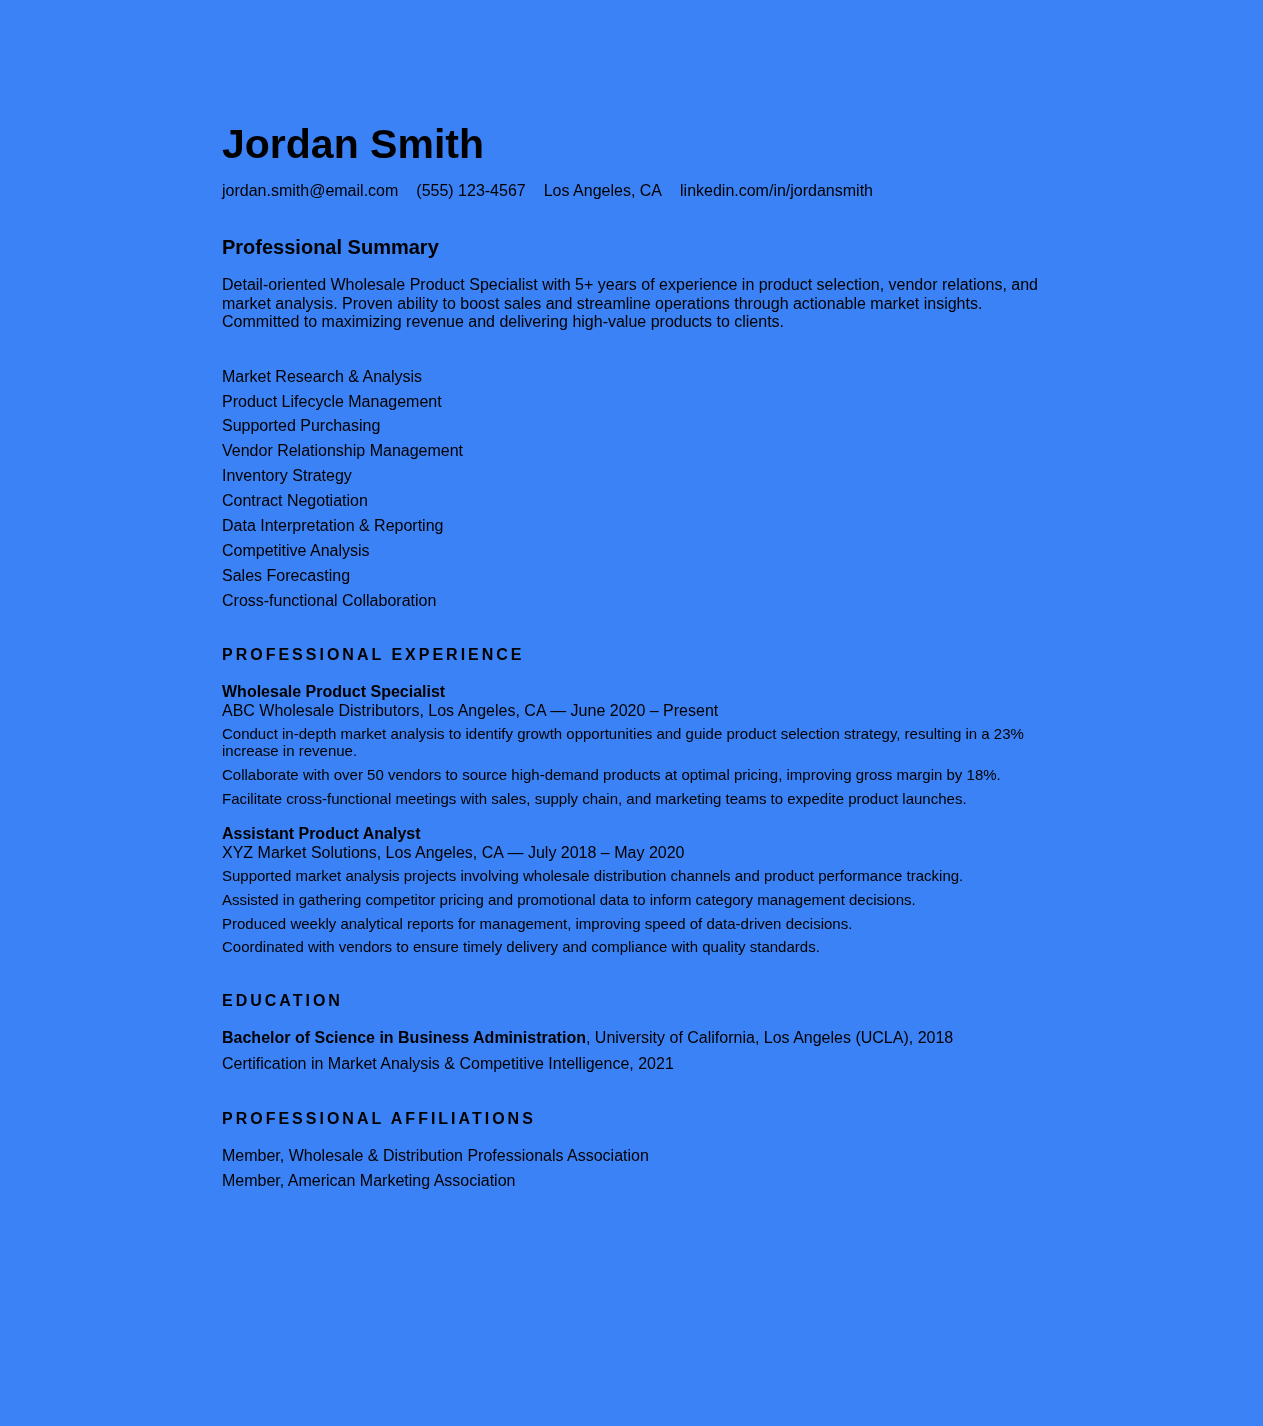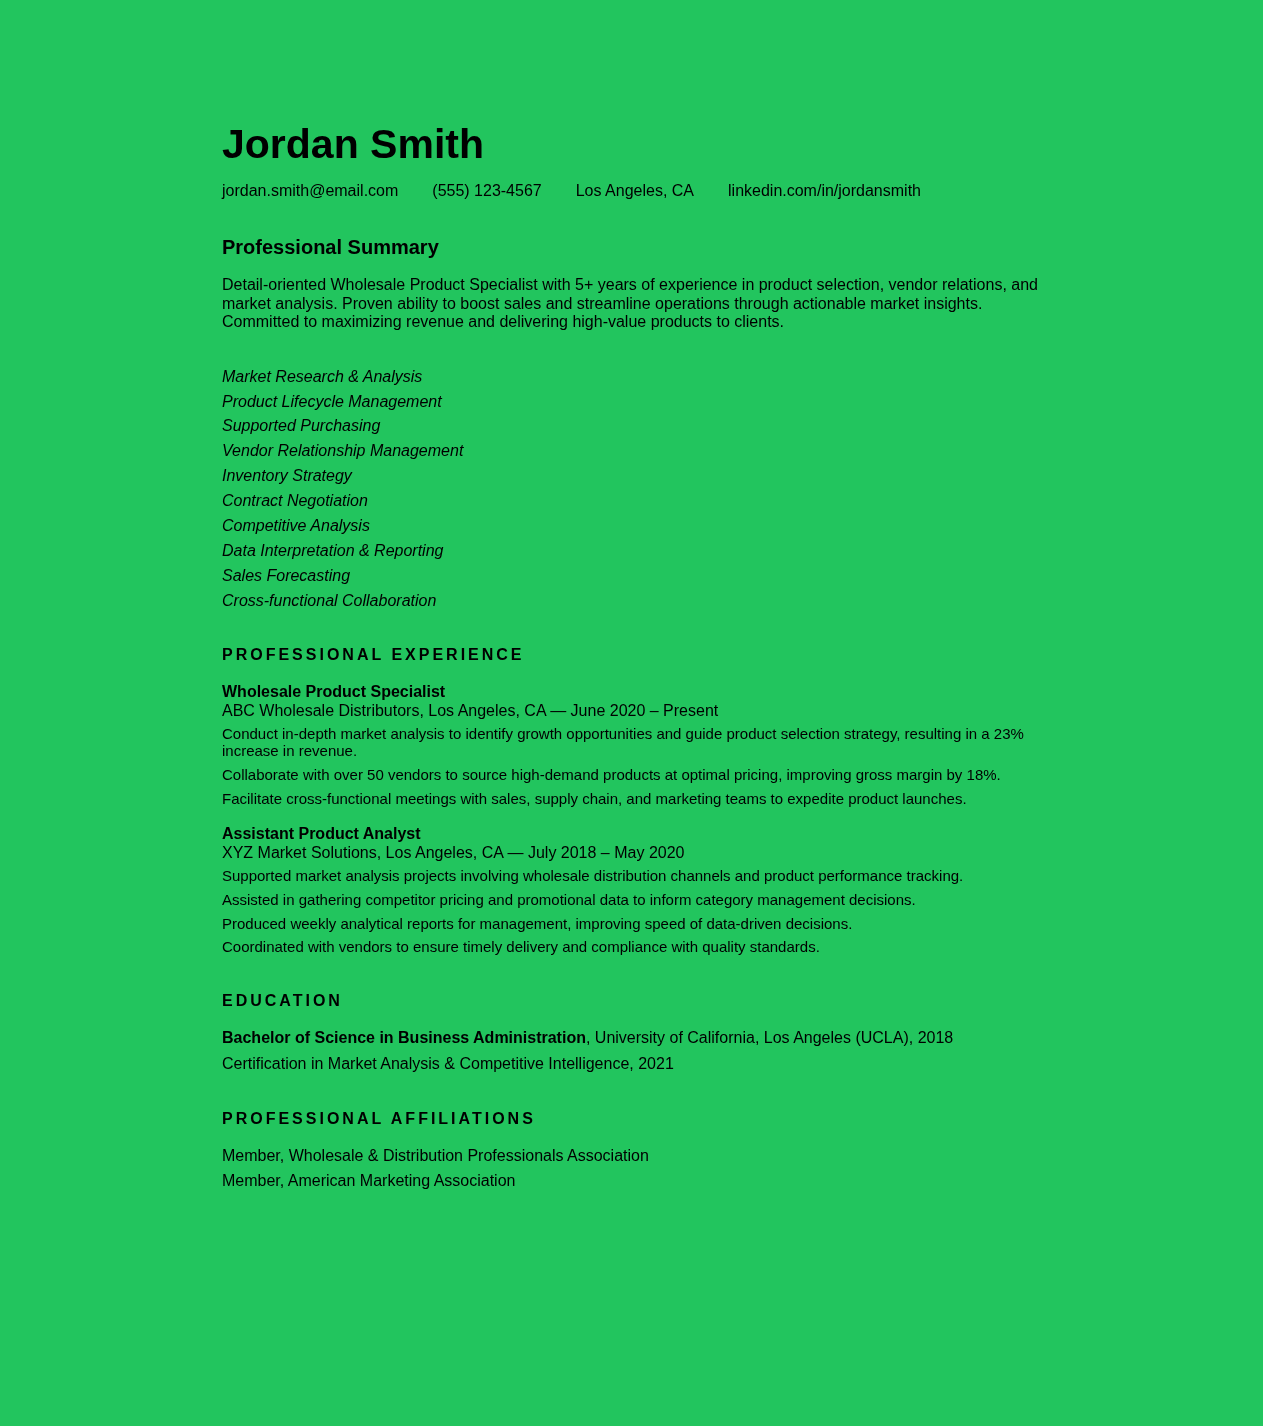--- a/index.html
+++ b/index.html
@@ -6,38 +6,38 @@
     margin: 0;
     padding: 0;
     background: #ffffff;
     color: #000000;
     font-family: "Liberation Sans", sans-serif;
   }
   .canvas {
     position: relative;
     width: 1263px;
     height: 1426px;
-    background: #22c55e;
+    background: #3b82f6;
     overflow: hidden;
   }
   .page {
     position: absolute;
     top: 122px;
     left: 222px;
     width: 820px;
   }
   .name {
     font-size: 41px;
     font-weight: bold;
     line-height: 1.1;
     margin: 0 0 15px 0;
   }
   .contact-line {
     display: flex;
-    gap: 34px;
+    gap: 18px;
     font-size: 16px;
     line-height: 1.15;
   }
   .sec {
     margin-top: 36px;
   }
   .h-title {
     font-size: 20px;
     font-weight: bold;
     margin: 0 0 17px 0;
@@ -53,21 +53,20 @@
   .body-text {
     font-size: 16px;
     line-height: 1.15;
     margin: 0;
   }
   .skills-list {
     list-style: none;
     margin: 0;
     padding: 0;
     font-size: 16px;
-    font-style: italic;
   }
   .skills-list li {
     line-height: 1.15;
     margin-bottom: 6.5px;
   }
   .job {
     margin-top: 18px;
   }
   .job:first-of-type {
     margin-top: 10px;
@@ -124,22 +123,22 @@
     </section>
 
     <section class="sec">
       <ul class="skills-list">
         <li>Market Research &amp; Analysis</li>
         <li>Product Lifecycle Management</li>
         <li>Supported Purchasing</li>
         <li>Vendor Relationship Management</li>
         <li>Inventory Strategy</li>
         <li>Contract Negotiation</li>
+        <li>Data Interpretation &amp; Reporting</li>
         <li>Competitive Analysis</li>
-        <li>Data Interpretation &amp; Reporting</li>
         <li>Sales Forecasting</li>
         <li>Cross-functional Collaboration</li>
       </ul>
     </section>
 
     <section class="sec">
       <h3 class="h-caps">PROFESSIONAL EXPERIENCE</h3>
 
       <div class="job">
         <div class="job-title">Wholesale Product Specialist</div>

